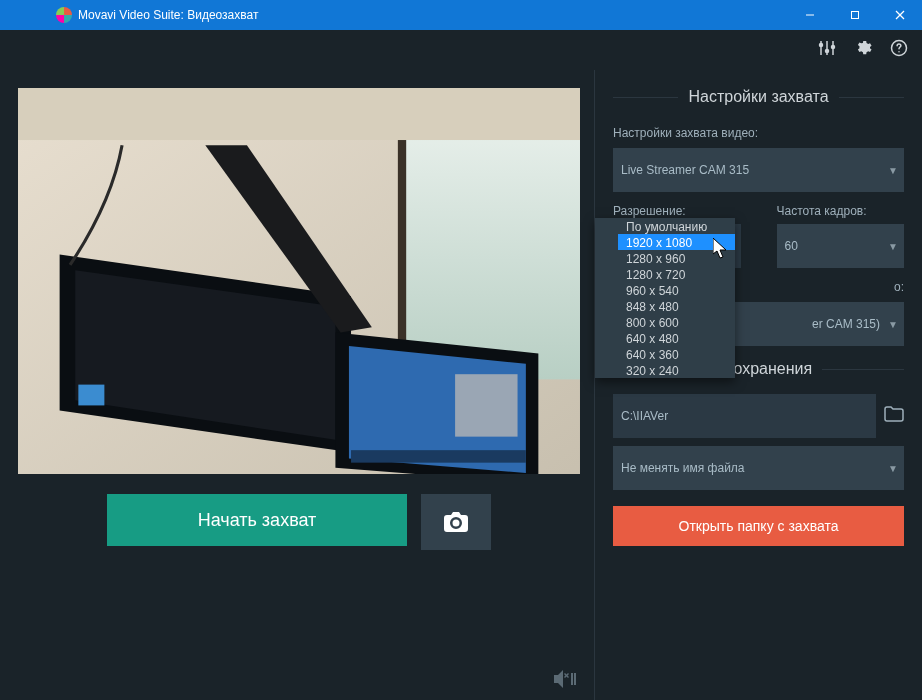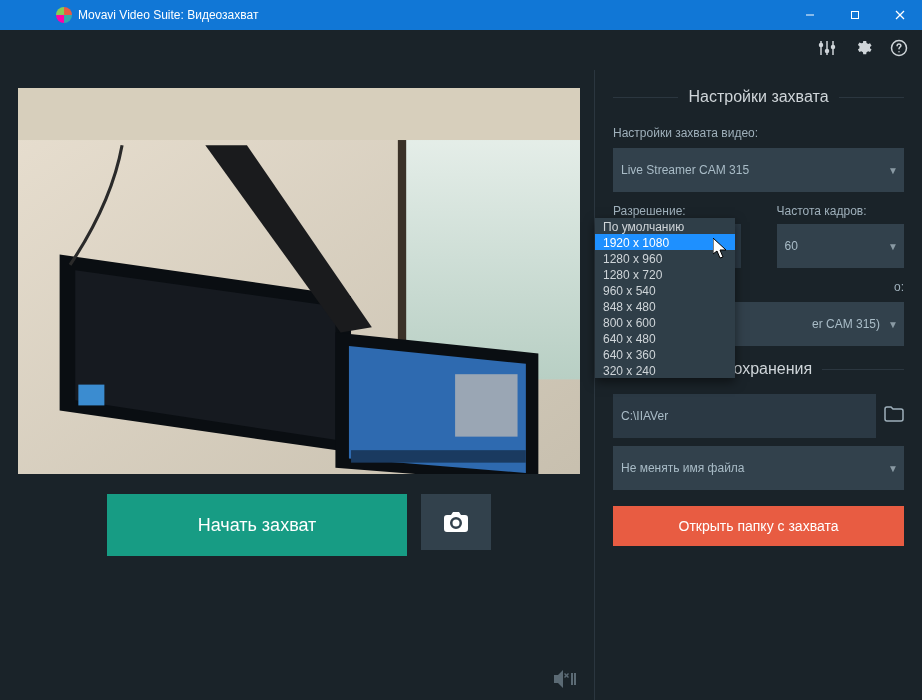--- a/index.html
+++ b/index.html
@@ -16,40 +16,40 @@
 .toolbar { height: 40px; background:#1a2329; display:flex; justify-content:flex-end; align-items:center; padding:0 14px; gap:18px; }
 .toolbar .tbtn { color:#cfd5d9; cursor:pointer; }
 
 
 .main { display:flex; height: calc(700px - 70px); }
 .left { flex:1; padding:18px 14px 10px 18px; display:flex; flex-direction:column; position:relative; }
 .preview { width: 100%; height: 386px; background:#2a3540; display:flex; align-items:center; justify-content:center; position:relative; overflow:hidden; }
 .preview-canvas { position:absolute; inset:0; }
 
 .controls-row { display:flex; gap:14px; margin-top:20px; }
-.btn-capture { flex:0 0 300px; height:62px; background:#179c84; color:#fff; font-size:18px; border:none; cursor:pointer; display:flex; align-items:center; justify-content:center; }
+.btn-capture { flex:0 0 300px; height:52px; background:#179c84; color:#fff; font-size:18px; border:none; cursor:pointer; display:flex; align-items:center; justify-content:center; }
 .btn-snap { width:70px; height:56px; background:#32414c; color:#fff; display:flex; align-items:center; justify-content:center; cursor:pointer; }
 .mute-ico { position:absolute; right:18px; bottom:8px; color:#5b6a74; }
 
 
 .right { width:328px; background:#1a2329; border-left:1px solid #2b363f; padding:14px 18px 18px 18px; display:flex; flex-direction:column; gap:8px; position:relative; }
 .section-title { color:#cfd5d9; font-size:16px; text-align:center; margin:4px 0 8px; display:flex; align-items:center; gap:10px; }
 .section-title::before, .section-title::after { content:''; flex:1; height:1px; background:#2b363f; }
 .label { color:#9fb0bb; font-size:12px; margin-top:4px; }
 .sel { height:44px; background:#32414c; color:#a9bcc7; font-size:12px; display:flex; align-items:center; padding:16px 8px; position:relative; cursor:pointer; }
 .sel .caret { position:absolute; right:6px; font-size:10px; color:#8a9aa4; }
 .row2 { display:flex; gap:36px; }
 .row2 > div { flex:1; display:flex; flex-direction:column; gap:6px; }
 .path-row { display:flex; gap:8px; align-items:center; }
 .path-row .sel { flex:1; background:#2b3944; }
 .folder-ico { color:#9fb0bb; cursor:pointer; }
 .btn-open { height:40px; background:#e85c42; color:#fff; border:none; font-size:14px; cursor:pointer; margin-top:8px; }
 
 
-.dropdown { position:absolute; background:#2f3e48; color:#cfd5d9; font-size:12px; z-index:50; box-shadow:0 4px 10px rgba(0,0,0,.5); }
+.dropdown { position:absolute; background:#2f3e48; color:#cfd5d9; font-size:12px; z-index:50; box-shadow:0 4px 10px rgba(0,0,0,.5);padding-left:23px; }
 .dropdown .opt { padding:2px 8px; height:16px; line-height:14px; cursor:pointer; white-space:nowrap; }
 .dropdown .opt.hover { background:#1e90ff; color:#fff; }
 
 
 .cursor { position:absolute; z-index:60; pointer-events:none; }
 </style>
 </head>
 <body>
 
 <div class="titlebar">

